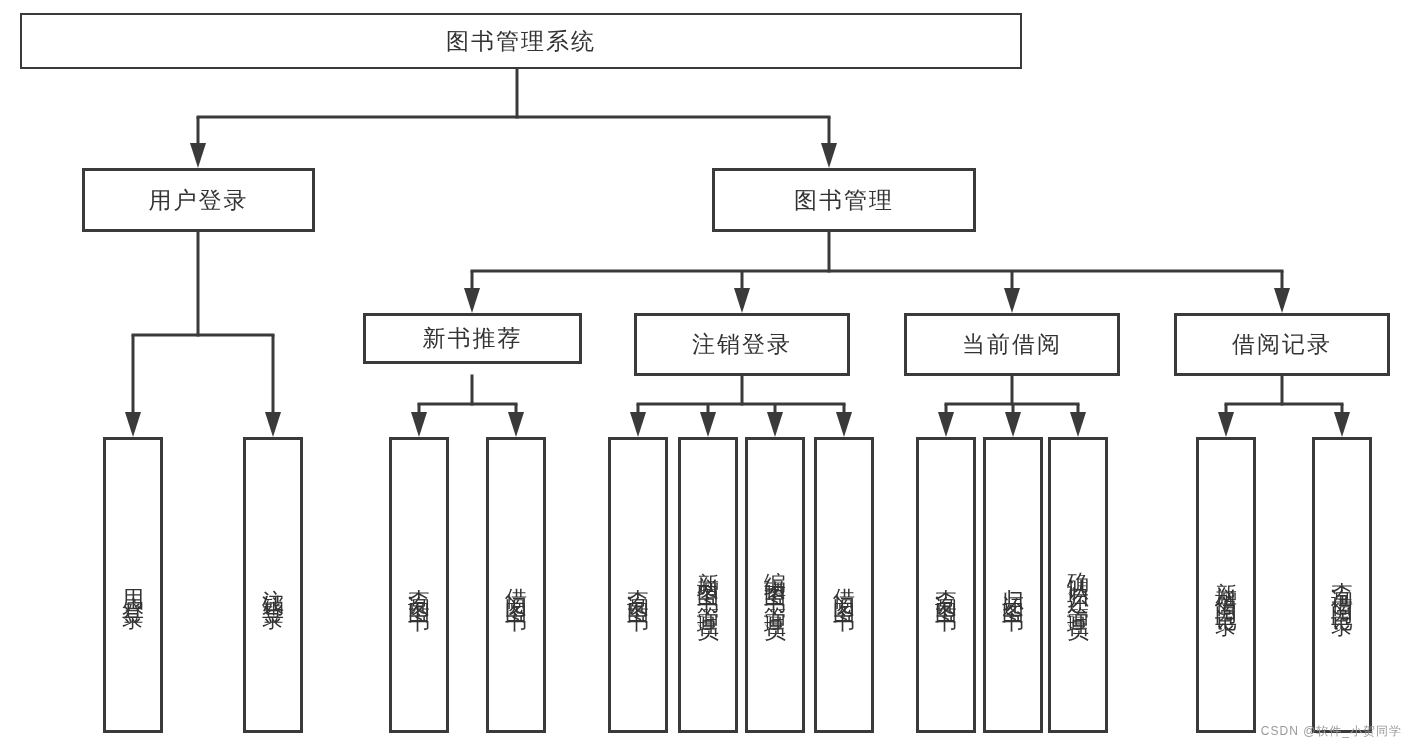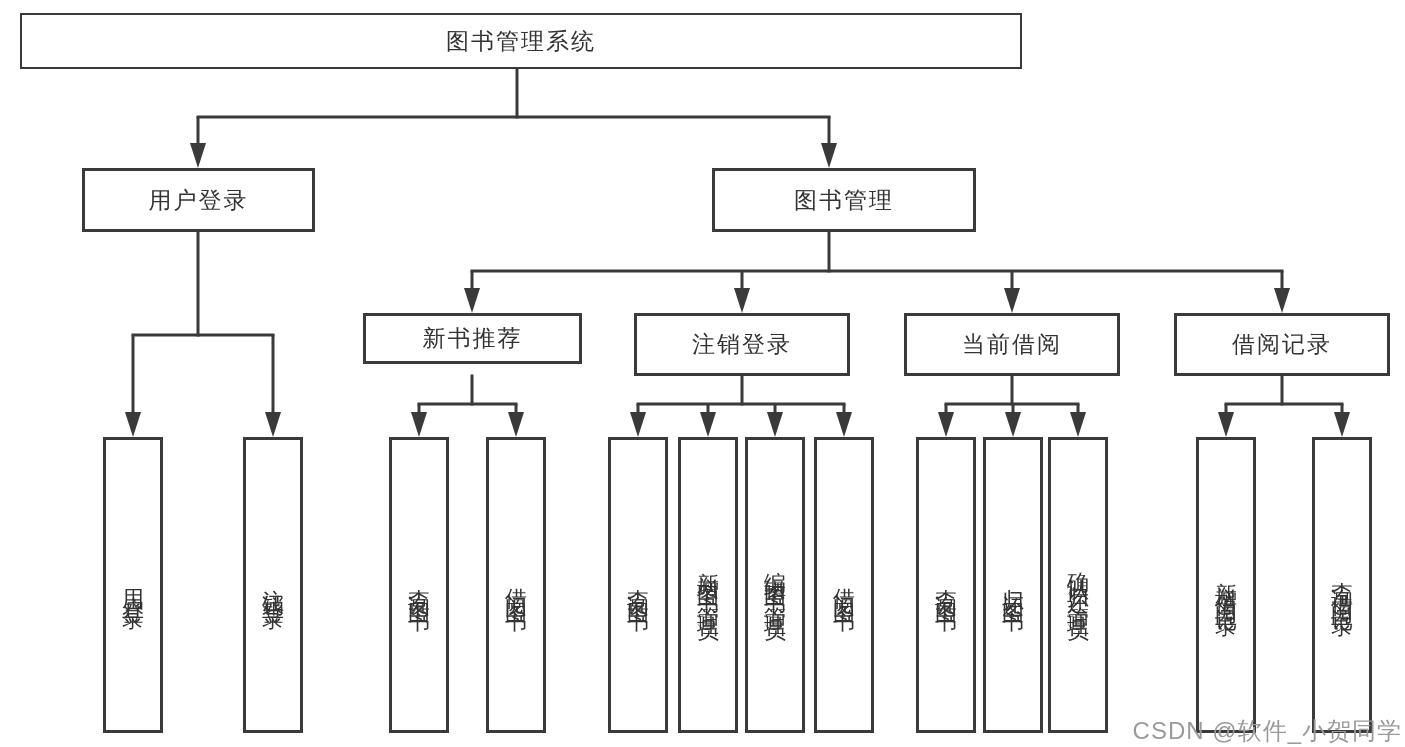--- a/index.html
+++ b/index.html
@@ -37,22 +37,22 @@
     writing-mode:vertical-rl;
     text-orientation:mixed;
     font-size:22px;
     letter-spacing:7px;
     line-height:1;
     white-space:nowrap;
   }
   .watermark{
     position:absolute;
     right:3px;
-    bottom:0;
-    font-size:24px;
+    bottom:7px;
+    font-size:12px;
     letter-spacing:1px;
     color:var(--wm);
     white-space:nowrap;
     margin-top:37px;
   }
 </style>
 </head>
 <body>
 
 <div class="canvas">

